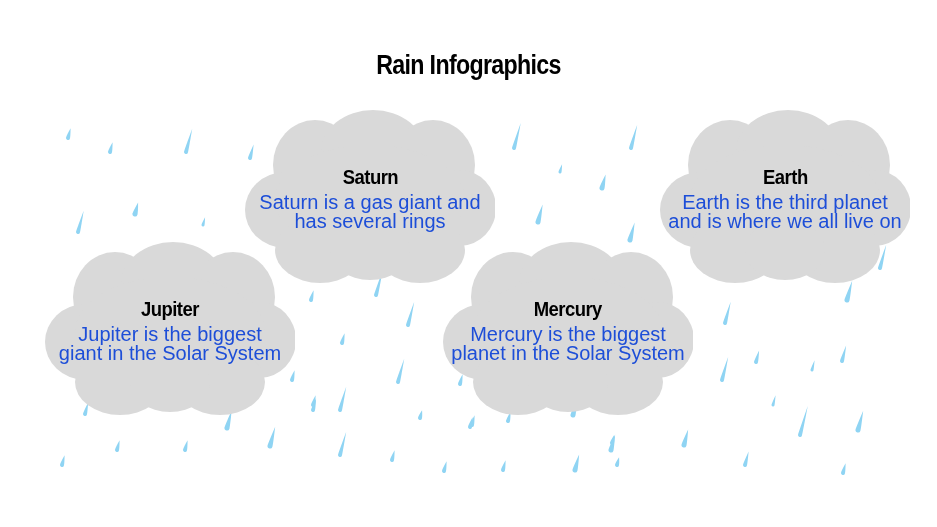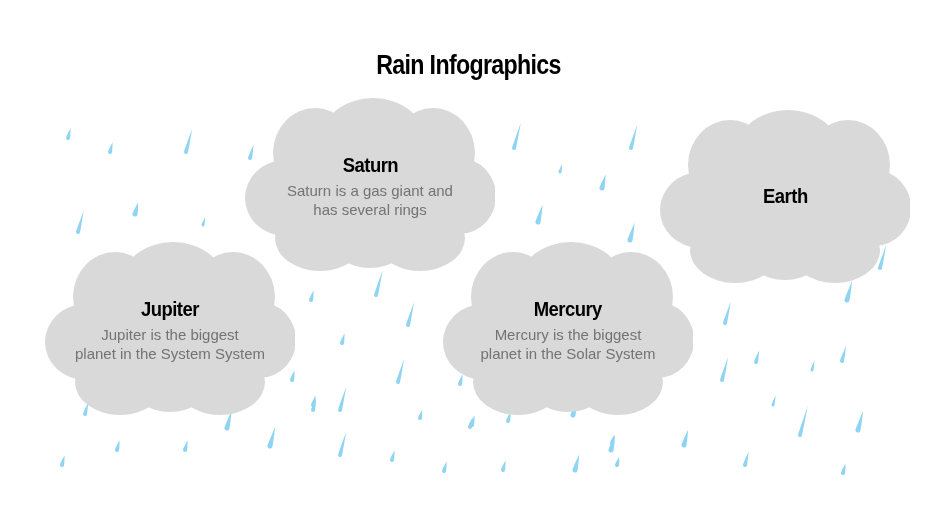--- a/index.html
+++ b/index.html
@@ -24,21 +24,21 @@
       position: absolute; left: 0; top: 0; width: 250px; height: 175px;
       display: flex; flex-direction: column; align-items: center; justify-content: center;
       text-align: center;
     }
     .cloud-title {
       font-size: 21px; font-weight: bold; color: #000;
       letter-spacing: -0.6px; transform: scaleX(0.88);
       margin-bottom: 4px;
     }
     .cloud-desc {
-      font-size: 15px; color: #737373; line-height: 19px;
+      font-size: 20px; color: #1d4ed8; line-height: 19px;
       white-space: pre-line;
     }
   </style>
 </head>
 <body>
 
 <svg id="rain" width="937" height="527" viewBox="0 0 937 527">
     <path d="M 68 128 Q 70 136 70 138 A 2 2 0 0 1 66 138 Q 66 136 68 128 Z" fill="#8fd4f3" transform="rotate(15 68 138)"></path>
     <path d="M 110 142 Q 112 150 112 152 A 2 2 0 0 1 108 152 Q 108 150 110 142 Z" fill="#8fd4f3" transform="rotate(15 110 152)"></path>
     <path d="M 186 128 Q 188 150 188 152 A 2 2 0 0 1 184 152 Q 184 150 186 128 Z" fill="#8fd4f3" transform="rotate(15 186 152)"></path>
@@ -95,21 +95,21 @@
     <path d="M 684 429 Q 686.5 442.5 686.5 445 A 2.5 2.5 0 0 1 681.5 445 Q 681.5 442.5 684 429 Z" fill="#8fd4f3" transform="rotate(15 684 445)"></path>
     <path d="M 745 451 Q 747 463 747 465 A 2 2 0 0 1 743 465 Q 743 463 745 451 Z" fill="#8fd4f3" transform="rotate(15 745 465)"></path>
     <path d="M 800 405 Q 802 433 802 435 A 2 2 0 0 1 798 435 Q 798 433 800 405 Z" fill="#8fd4f3" transform="rotate(15 800 435)"></path>
     <path d="M 843 463 Q 845 471 845 473 A 2 2 0 0 1 841 473 Q 841 471 843 463 Z" fill="#8fd4f3" transform="rotate(15 843 473)"></path>
     <path d="M 858 410 Q 860.5 427.5 860.5 430 A 2.5 2.5 0 0 1 855.5 430 Q 855.5 427.5 858 410 Z" fill="#8fd4f3" transform="rotate(15 858 430)"></path>
   </svg>
 
 <div class="title">Rain Infographics</div>
 
 <div id="clouds">
-  <div class="cloud" style="left: 245px; top: 98px;">
+  <div class="cloud" style="left: 245px; top: 110px;">
       <svg width="250" height="175">
         <ellipse cx="70" cy="55" rx="42" ry="45" fill="#d9d9d9"></ellipse>
         <ellipse cx="128" cy="42" rx="52" ry="42" fill="#d9d9d9"></ellipse>
         <ellipse cx="188" cy="55" rx="42" ry="45" fill="#d9d9d9"></ellipse>
         <ellipse cx="40" cy="100" rx="40" ry="38" fill="#d9d9d9"></ellipse>
         <ellipse cx="215" cy="98" rx="36" ry="38" fill="#d9d9d9"></ellipse>
         <ellipse cx="125" cy="90" rx="95" ry="55" fill="#d9d9d9"></ellipse>
         <ellipse cx="75" cy="140" rx="45" ry="33" fill="#d9d9d9"></ellipse>
         <ellipse cx="175" cy="140" rx="45" ry="33" fill="#d9d9d9"></ellipse>
         <ellipse cx="125" cy="140" rx="40" ry="30" fill="#d9d9d9"></ellipse>
@@ -128,21 +128,21 @@
         <ellipse cx="40" cy="100" rx="40" ry="38" fill="#d9d9d9"></ellipse>
         <ellipse cx="215" cy="98" rx="36" ry="38" fill="#d9d9d9"></ellipse>
         <ellipse cx="125" cy="90" rx="95" ry="55" fill="#d9d9d9"></ellipse>
         <ellipse cx="75" cy="140" rx="45" ry="33" fill="#d9d9d9"></ellipse>
         <ellipse cx="175" cy="140" rx="45" ry="33" fill="#d9d9d9"></ellipse>
         <ellipse cx="125" cy="140" rx="40" ry="30" fill="#d9d9d9"></ellipse>
       </svg>
     <div class="cloud-text">
       <div class="cloud-title">Jupiter</div>
       <div class="cloud-desc">Jupiter is the biggest
-planet in the System System</div>
+giant in the Solar System</div>
     </div>
   </div>
   <div class="cloud" style="left: 443px; top: 242px;">
       <svg width="250" height="175">
         <ellipse cx="70" cy="55" rx="42" ry="45" fill="#d9d9d9"></ellipse>
         <ellipse cx="128" cy="42" rx="52" ry="42" fill="#d9d9d9"></ellipse>
         <ellipse cx="188" cy="55" rx="42" ry="45" fill="#d9d9d9"></ellipse>
         <ellipse cx="40" cy="100" rx="40" ry="38" fill="#d9d9d9"></ellipse>
         <ellipse cx="215" cy="98" rx="36" ry="38" fill="#d9d9d9"></ellipse>
         <ellipse cx="125" cy="90" rx="95" ry="55" fill="#d9d9d9"></ellipse>
@@ -163,15 +163,17 @@
         <ellipse cx="188" cy="55" rx="42" ry="45" fill="#d9d9d9"></ellipse>
         <ellipse cx="40" cy="100" rx="40" ry="38" fill="#d9d9d9"></ellipse>
         <ellipse cx="215" cy="98" rx="36" ry="38" fill="#d9d9d9"></ellipse>
         <ellipse cx="125" cy="90" rx="95" ry="55" fill="#d9d9d9"></ellipse>
         <ellipse cx="75" cy="140" rx="45" ry="33" fill="#d9d9d9"></ellipse>
         <ellipse cx="175" cy="140" rx="45" ry="33" fill="#d9d9d9"></ellipse>
         <ellipse cx="125" cy="140" rx="40" ry="30" fill="#d9d9d9"></ellipse>
       </svg>
     <div class="cloud-text">
       <div class="cloud-title">Earth</div>
+      <div class="cloud-desc">Earth is the third planet
+and is where we all live on</div>
     </div>
   </div>
 </div>
 
 </body></html>

